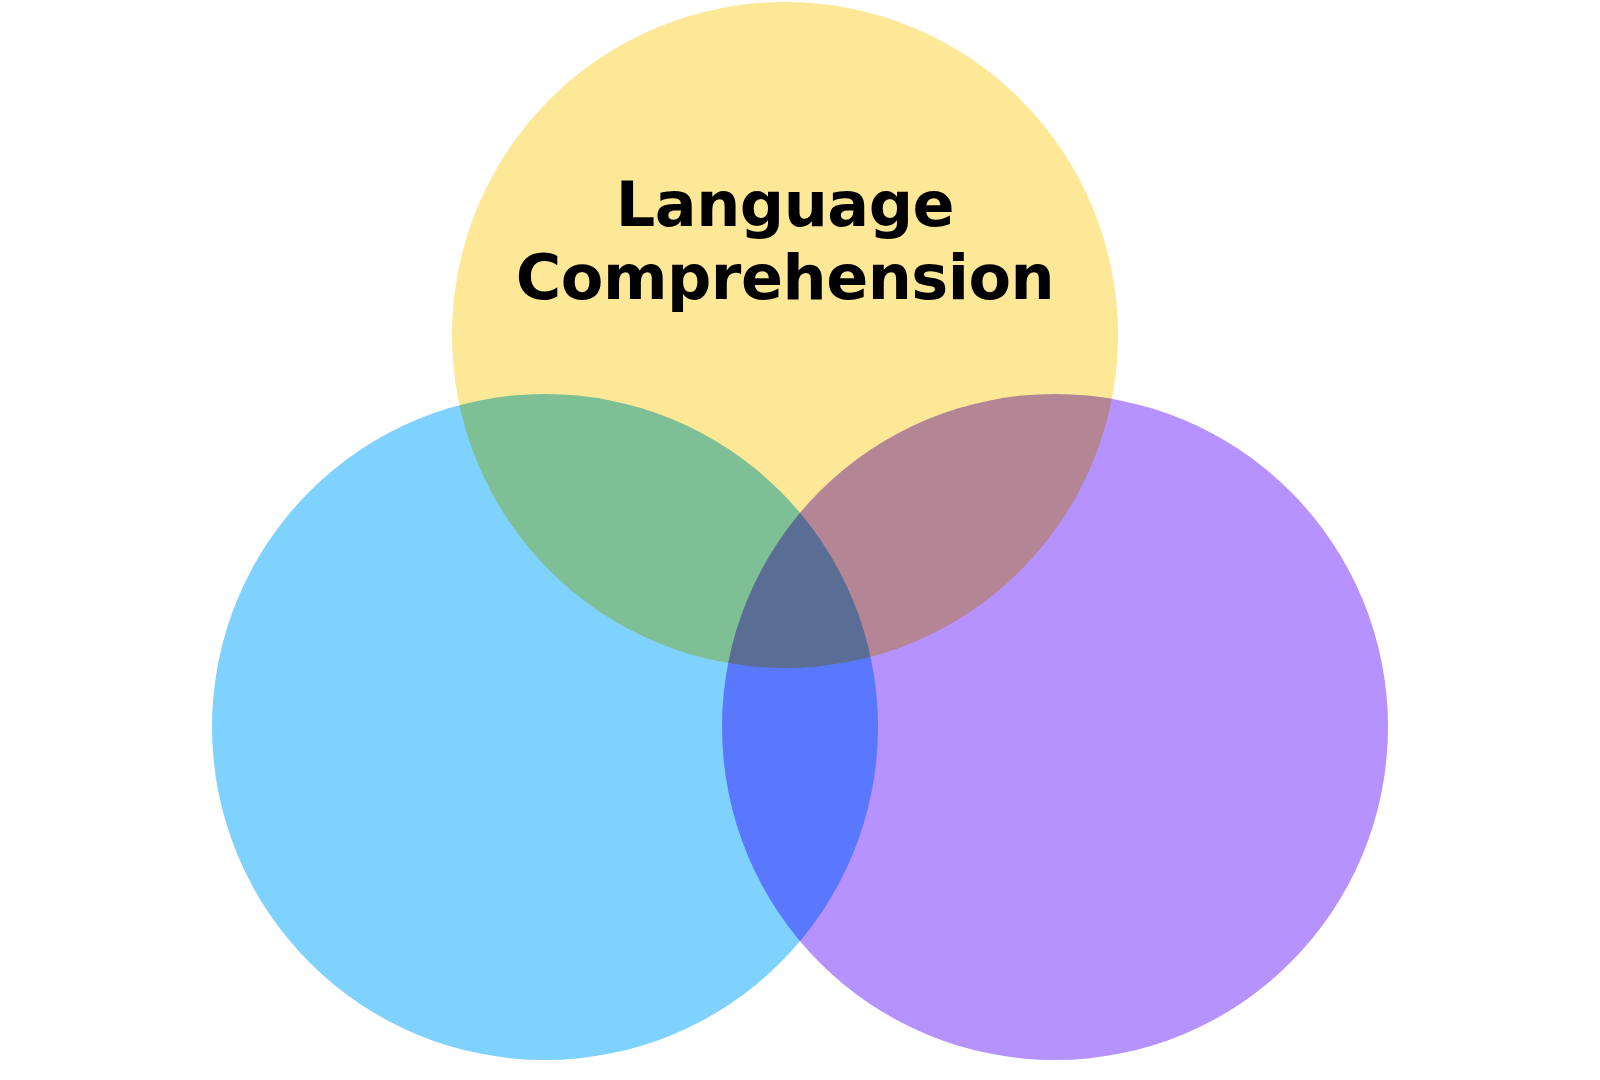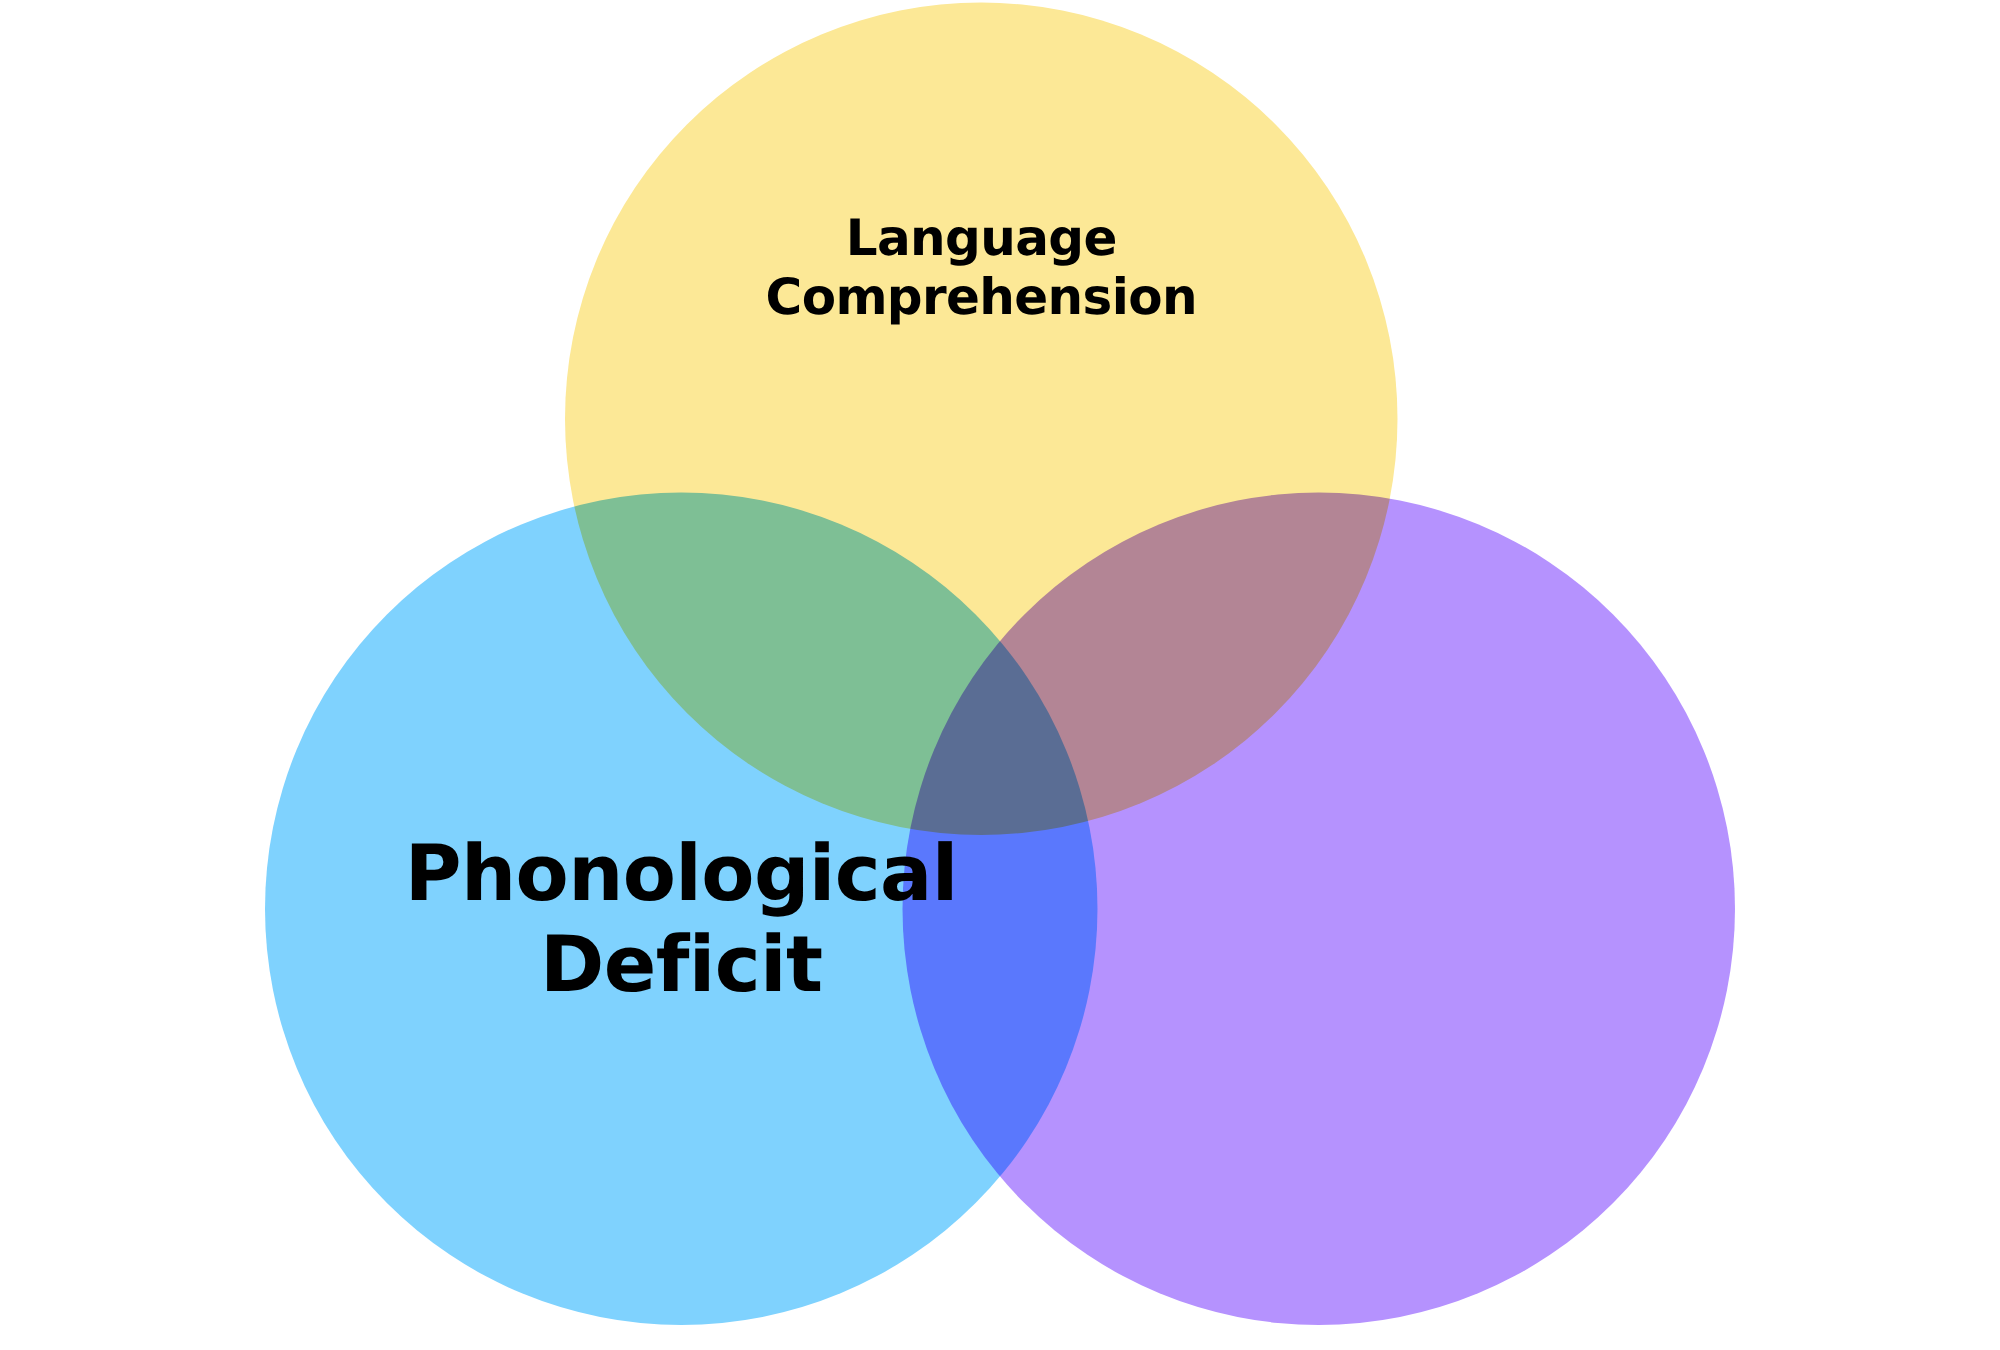--- a/index.html
+++ b/index.html
@@ -40,21 +40,21 @@
     letter-spacing: -0.5px;
     white-space: pre-line;
     pointer-events: none;
     -webkit-font-smoothing: antialiased;
   }
 
   #label-language-comprehension {
     left: 455px;
     top: 168px;
     width: 660px;
-    font-size: 40px;
+    font-size: 62px;
   }
 
   #label-phonological-deficit {
     left: 215px;
     top: 662px;
     width: 660px;
     font-size: 62px;
   }
 
   #label-fluency-naming-speed {
@@ -73,17 +73,15 @@
     <g style="mix-blend-mode: multiply; isolation: isolate;">
       <circle id="circle-language-comprehension" cx="785" cy="335" r="333" fill="#FCE896" style="mix-blend-mode: multiply;"></circle>
       <circle id="circle-phonological-deficit" cx="545" cy="727" r="333" fill="#7FD2FE" style="mix-blend-mode: multiply;"></circle>
       <circle id="circle-fluency-naming-speed" cx="1055" cy="727" r="333" fill="#B592FE" style="mix-blend-mode: multiply;"></circle>
     </g>
   </svg>
 
   <div class="venn-label" id="label-language-comprehension">Language
 Comprehension</div>
 
-  <div class="venn-label" id="label-phonological-deficit">Phonological
-Deficit</div>
 
 
 </div>
 
 </body></html>

